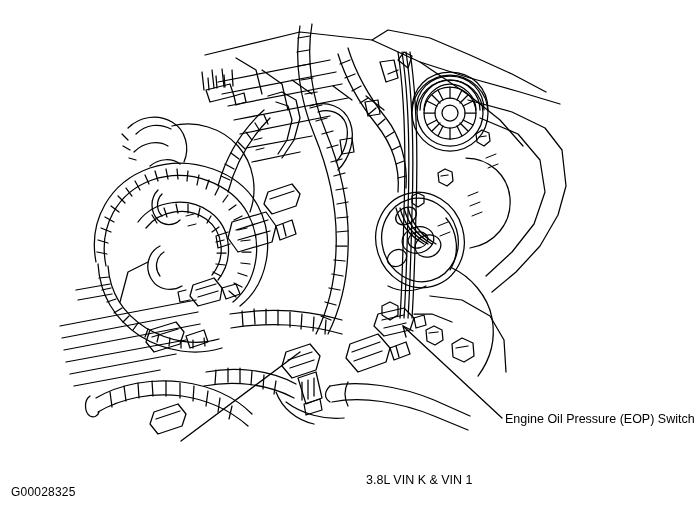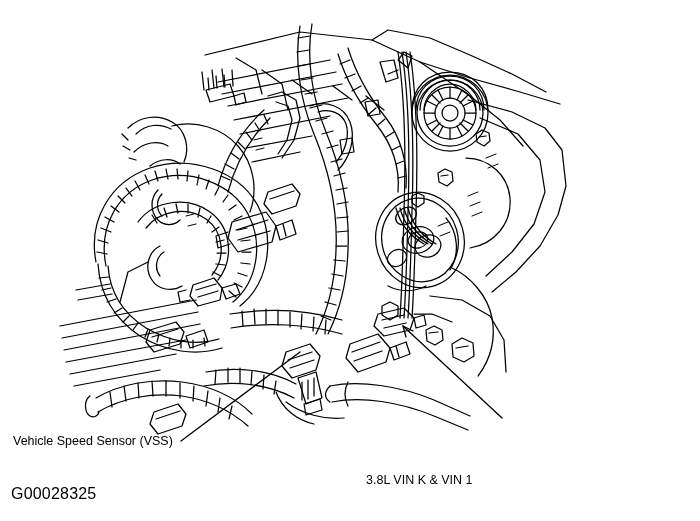--- a/index.html
+++ b/index.html
@@ -42,21 +42,21 @@
     font-size: 12.5px;
   }
   #caption-engine {
     left: 366px;
     top: 474px;
     font-size: 12.5px;
   }
   #figure-id {
     left: 11px;
     top: 486px;
-    font-size: 16px;
+    font-size: 12px;
     letter-spacing: 0.2px;
   }
 </style>
 </head>
 <body>
 
 <div id="page">
 
   <svg id="illustration" viewBox="0 0 700 521" xmlns="http://www.w3.org/2000/svg">
     <rect x="0" y="0" width="700" height="521" fill="#ffffff"></rect>
@@ -316,20 +316,20 @@
 
     </g>
 
     <g fill="none" stroke="#000000" stroke-width="1.3" stroke-linecap="round">
       <line x1="181" y1="441" x2="300" y2="352"></line>
       <line x1="502" y1="418" x2="403" y2="326"></line>
       <path d="M 403 326 L 413 331 M 403 326 L 406 337" stroke-width="1.3"></path>
     </g>
   </svg>
 
-  <div class="caption-text" id="label-vss">Vehicle Speed Sensor (VSS)</div>
-
+
+  <div class="caption-text" id="label-eop">Engine Oil Pressure (EOP) Switch</div>
 
   <div class="caption-text" id="caption-engine">3.8L VIN K &amp; VIN 1</div>
 
   <div class="caption-text" id="figure-id">G00028325</div>
 
 </div>
 
 </body></html>

